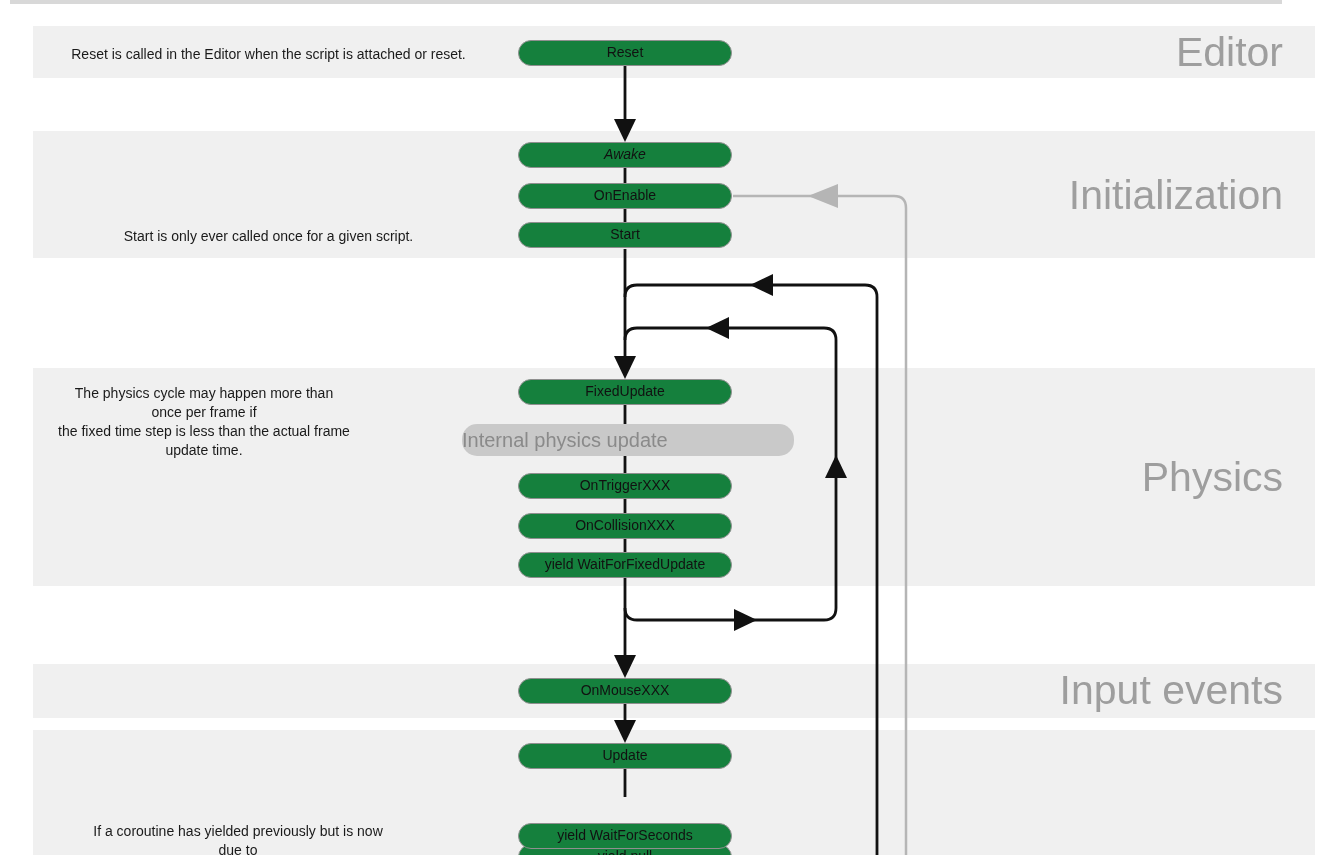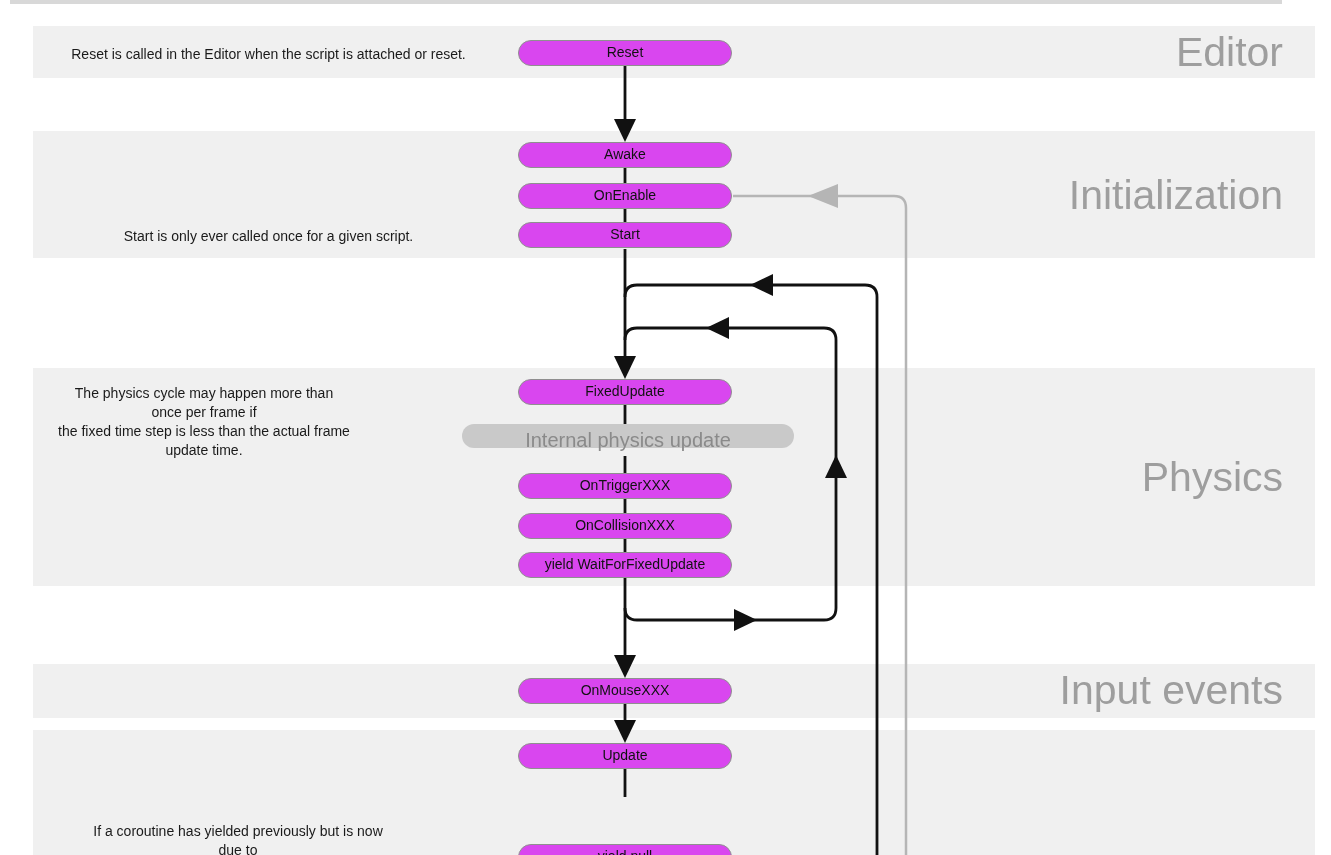--- a/index.html
+++ b/index.html
@@ -21,39 +21,39 @@
                    font-size: 41px; line-height: 41px; white-space: nowrap;
                    }
   .label-editor { top: 32px; }
   .label-init   { top: 175px; }
   .label-physics{ top: 457px; }
   .label-input  { top: 670px; }
 
   svg.wires { position: absolute; left: 0; top: 0; z-index: 1; }
 
   .node { position: absolute; left: 518px; width: 214px; height: 26px;
-          box-sizing: border-box; background: #d946ef; border: 1.5px solid #8f8f8f;
+          box-sizing: border-box; background: #15803d; border: 1.5px solid #8f8f8f;
           border-radius: 13px; text-align: center; font-size: 14px;
           line-height: 23px; color: #111; z-index: 2; white-space: nowrap; }
   .n-reset   { top: 40px; }
-  .n-awake   { top: 142px; }
+  .n-awake   { top: 142px; font-style: italic; }
   .n-onenable{ top: 183px; }
   .n-start   { top: 222px; }
   .n-fixed   { top: 379px; }
   .n-trigger { top: 473px; }
   .n-collide { top: 513px; }
   .n-ywffu   { top: 552px; }
   .n-mouse   { top: 678px; }
   .n-update  { top: 743px; }
   .n-ynull   { top: 796px; margin-top: 48px; }
   .n-ywfs    { top: 823px; }
 
   .internal-physics { position: absolute; left: 462px; top: 424px; width: 332px;
-          height: 24px; background: #c9c9c9; border-radius: 15px; z-index: 2;
-          text-align: center; color: #8a8a8a; font-size: 20px; line-height: 32px;
+          height: 32px; background: #c9c9c9; border-radius: 15px; z-index: 2;
+          color: #8a8a8a; font-size: 20px; line-height: 32px;
           white-space: nowrap; }
 
   .annotation { position: absolute; color: #1a1a1a; font-size: 14px;
                 line-height: 19px; z-index: 2; }
   .ann-right { text-align: center; left: 40px; width: 457px; }
   .ann-reset { top: 45px; }
   .ann-start { top: 227px; }
   .ann-physics { top: 384px; left: 58px; width: 292px; text-align: center; }
   .ann-coroutine { top: 822px; left: 82px; width: 312px; text-align: center; }
 </style>
@@ -120,20 +120,21 @@
   <div class="node n-awake">Awake</div>
   <div class="node n-onenable">OnEnable</div>
   <div class="node n-start">Start</div>
   <div class="node n-fixed">FixedUpdate</div>
   <div class="node n-trigger">OnTriggerXXX</div>
   <div class="node n-collide">OnCollisionXXX</div>
   <div class="node n-ywffu">yield WaitForFixedUpdate</div>
   <div class="node n-mouse">OnMouseXXX</div>
   <div class="node n-update">Update</div>
   <div class="node n-ynull">yield null</div>
+  <div class="node n-ywfs">yield WaitForSeconds</div>
 
   <div class="internal-physics">Internal physics update</div>
 
   <div class="annotation ann-right ann-reset">Reset is called in the Editor when the script is attached or reset.</div>
   <div class="annotation ann-right ann-start">Start is only ever called once for a given script.</div>
   <div class="annotation ann-physics">
     <div>The physics cycle may happen more than once per frame if</div>
     <div>the fixed time step is less than the actual frame update time.</div>
   </div>
   <div class="annotation ann-coroutine">

